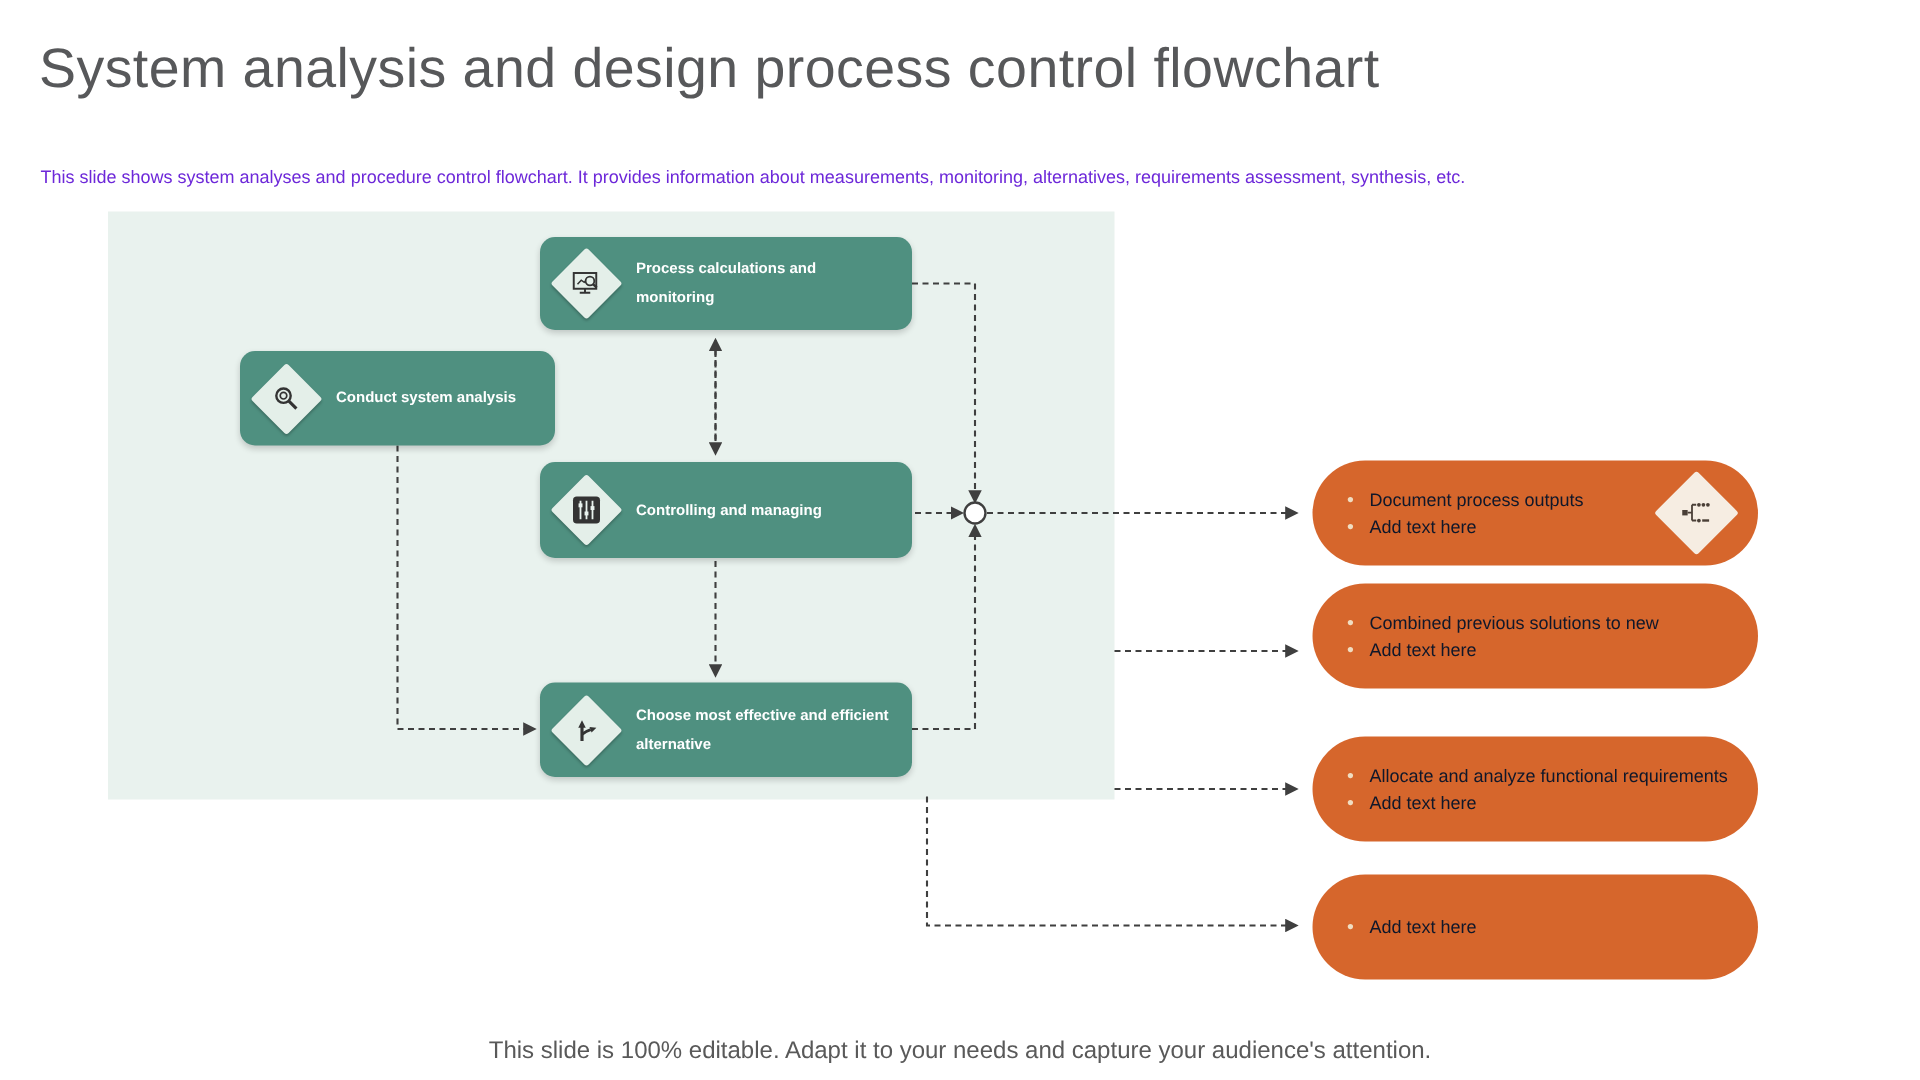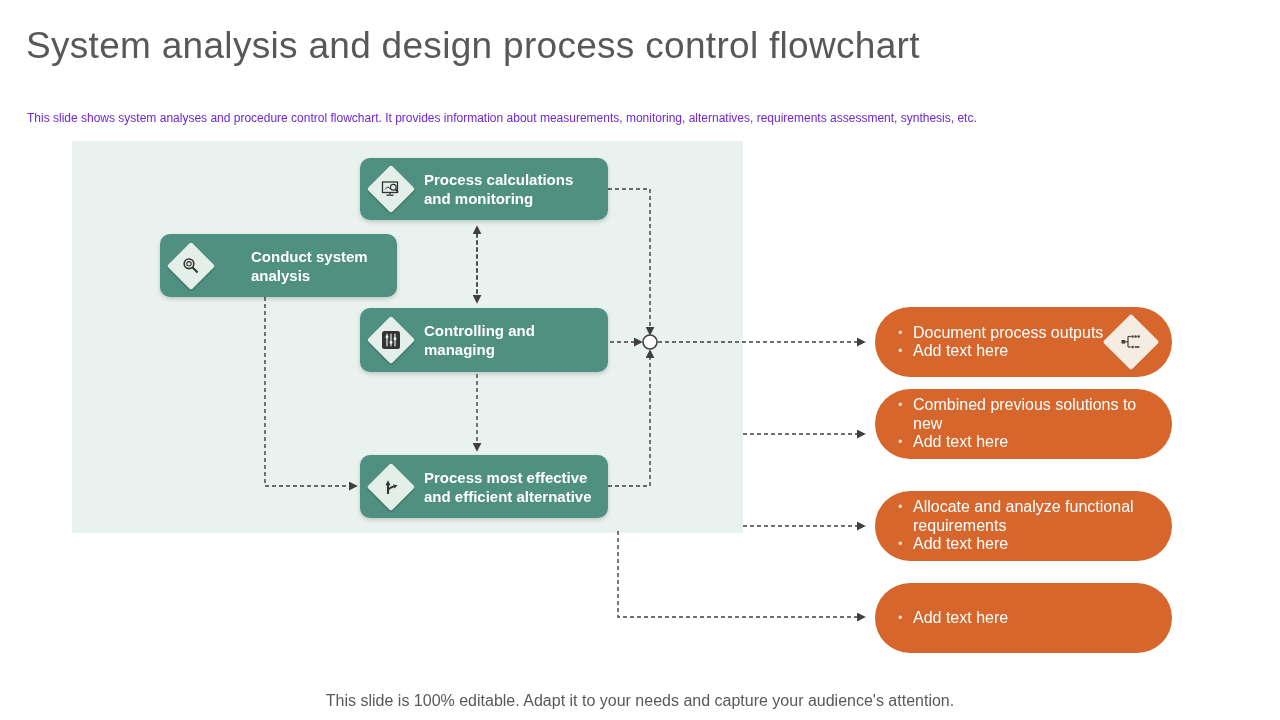--- a/index.html
+++ b/index.html
@@ -21,41 +21,41 @@
   }
   .connectors { position:absolute; left:0; top:0; z-index:2; pointer-events:none; }
 
   
   .gbox {
     position:absolute; background:#4f9080; border-radius:10px;
     display:flex; align-items:center; z-index:3;
     box-shadow:0 2px 4px rgba(0,0,0,0.18);
   }
   .gbox .glabel {
-    color:#ffffff; font-weight:bold; font-size:15px; line-height:19px;
+    color:#ffffff; font-weight:bold; font-size:10px; line-height:19px;
     margin-left:64px;
   }
   .diamond { position:absolute; left:9px; top:50%; width:44px; height:44px; transform:translateY(-50%); }
   .diamond .dbg {
     position:absolute; left:5px; top:5px; right:5px; bottom:5px;
     background:#e4efe9; transform:rotate(45deg); border-radius:2px;
     box-shadow:1px 1px 2px rgba(0,0,0,0.25);
   }
   .diamond svg { position:absolute; left:50%; top:50%; transform:translate(-50%,-50%); }
 
   
   .pill {
     position:absolute; left:875px; width:297px; height:70px;
     background:#d6662c; border-radius:35px; display:flex; align-items:center;
     z-index:3;
   }
   .pill ul { list-style:none; margin:0; padding:0; margin-left:22px; width:260px; }
   .pill.with-icon ul { width:208px; }
   .pill li {
-    position:relative; color:#ffffff; font-size:16px; line-height:18.5px;
+    position:relative; color:#0f172a; font-size:12px; line-height:18.5px;
     padding-left:16px;
   }
   .pill li::before {
     content:"\2022"; position:absolute; left:1px; top:0;
     color:#f0ddc2; font-size:13px;
   }
   .pill .diamond { left:auto; right:16px; width:50px; height:50px; }
   .pill .diamond .dbg { background:#f6ede2; box-shadow:none; }
 
   .footer {
@@ -113,21 +113,21 @@
         <polyline points="4,10.5 6.5,7.8 8.5,9.2 11,6.8" fill="none" stroke="#333" stroke-width="1"></polyline>
         <circle cx="12.3" cy="8.3" r="2.9" fill="#e4efe9" stroke="#333" stroke-width="1.2"></circle>
         <line x1="14.4" y1="10.4" x2="16.8" y2="12.8" stroke="#333" stroke-width="1.6"></line>
         <line x1="9" y1="13.5" x2="9" y2="15.6" stroke="#333" stroke-width="1.3"></line>
         <line x1="5.5" y1="16.2" x2="12.5" y2="16.2" stroke="#333" stroke-width="1.3"></line>
       </svg>
     </div>
     <div class="glabel" style="width:172px;">Process calculations and monitoring</div>
   </div>
 
-  <div class="gbox" style="left:160px; top:234px; width:210px; height:63px;padding-left:27px;">
+  <div class="gbox" style="left:160px; top:234px; width:210px; height:63px;">
     <div class="diamond">
       <div class="dbg"></div>
       <svg width="20" height="20" viewBox="0 0 20 20">
         <circle cx="8" cy="7.8" r="4.8" fill="none" stroke="#333" stroke-width="1.6"></circle>
         <circle cx="8" cy="7.8" r="2.2" fill="none" stroke="#333" stroke-width="1.1"></circle>
         <line x1="11.6" y1="11.4" x2="16.6" y2="16.4" stroke="#333" stroke-width="2.1"></line>
       </svg>
     </div>
     <div class="glabel" style="width:132px;">Conduct system analysis</div>
   </div>
@@ -151,21 +151,21 @@
   <div class="gbox" style="left:360px; top:455px; width:248px; height:63px;">
     <div class="diamond">
       <div class="dbg"></div>
       <svg width="20" height="20" viewBox="0 0 20 20">
         <path d="M7,17 L7,7.5" stroke="#333" stroke-width="2.1" fill="none"></path>
         <polygon points="7,3.2 4.5,8.2 9.5,8.2" fill="#333"></polygon>
         <path d="M7,12.5 C9,11 11,10 12.8,9.4" stroke="#333" stroke-width="1.9" fill="none"></path>
         <polygon points="16.6,8.2 12,7.6 13.4,11.4" fill="#333"></polygon>
       </svg>
     </div>
-    <div class="glabel" style="width:186px;">Process most effective and efficient alternative</div>
+    <div class="glabel" style="width:186px;">Choose most effective and efficient alternative</div>
   </div>
 
   <div class="pill with-icon" style="top:307px;">
     <ul>
       <li>Document process outputs</li>
       <li>Add text here</li>
     </ul>
     <div class="diamond">
       <div class="dbg"></div>
       <svg width="22" height="22" viewBox="0 0 22 22">

